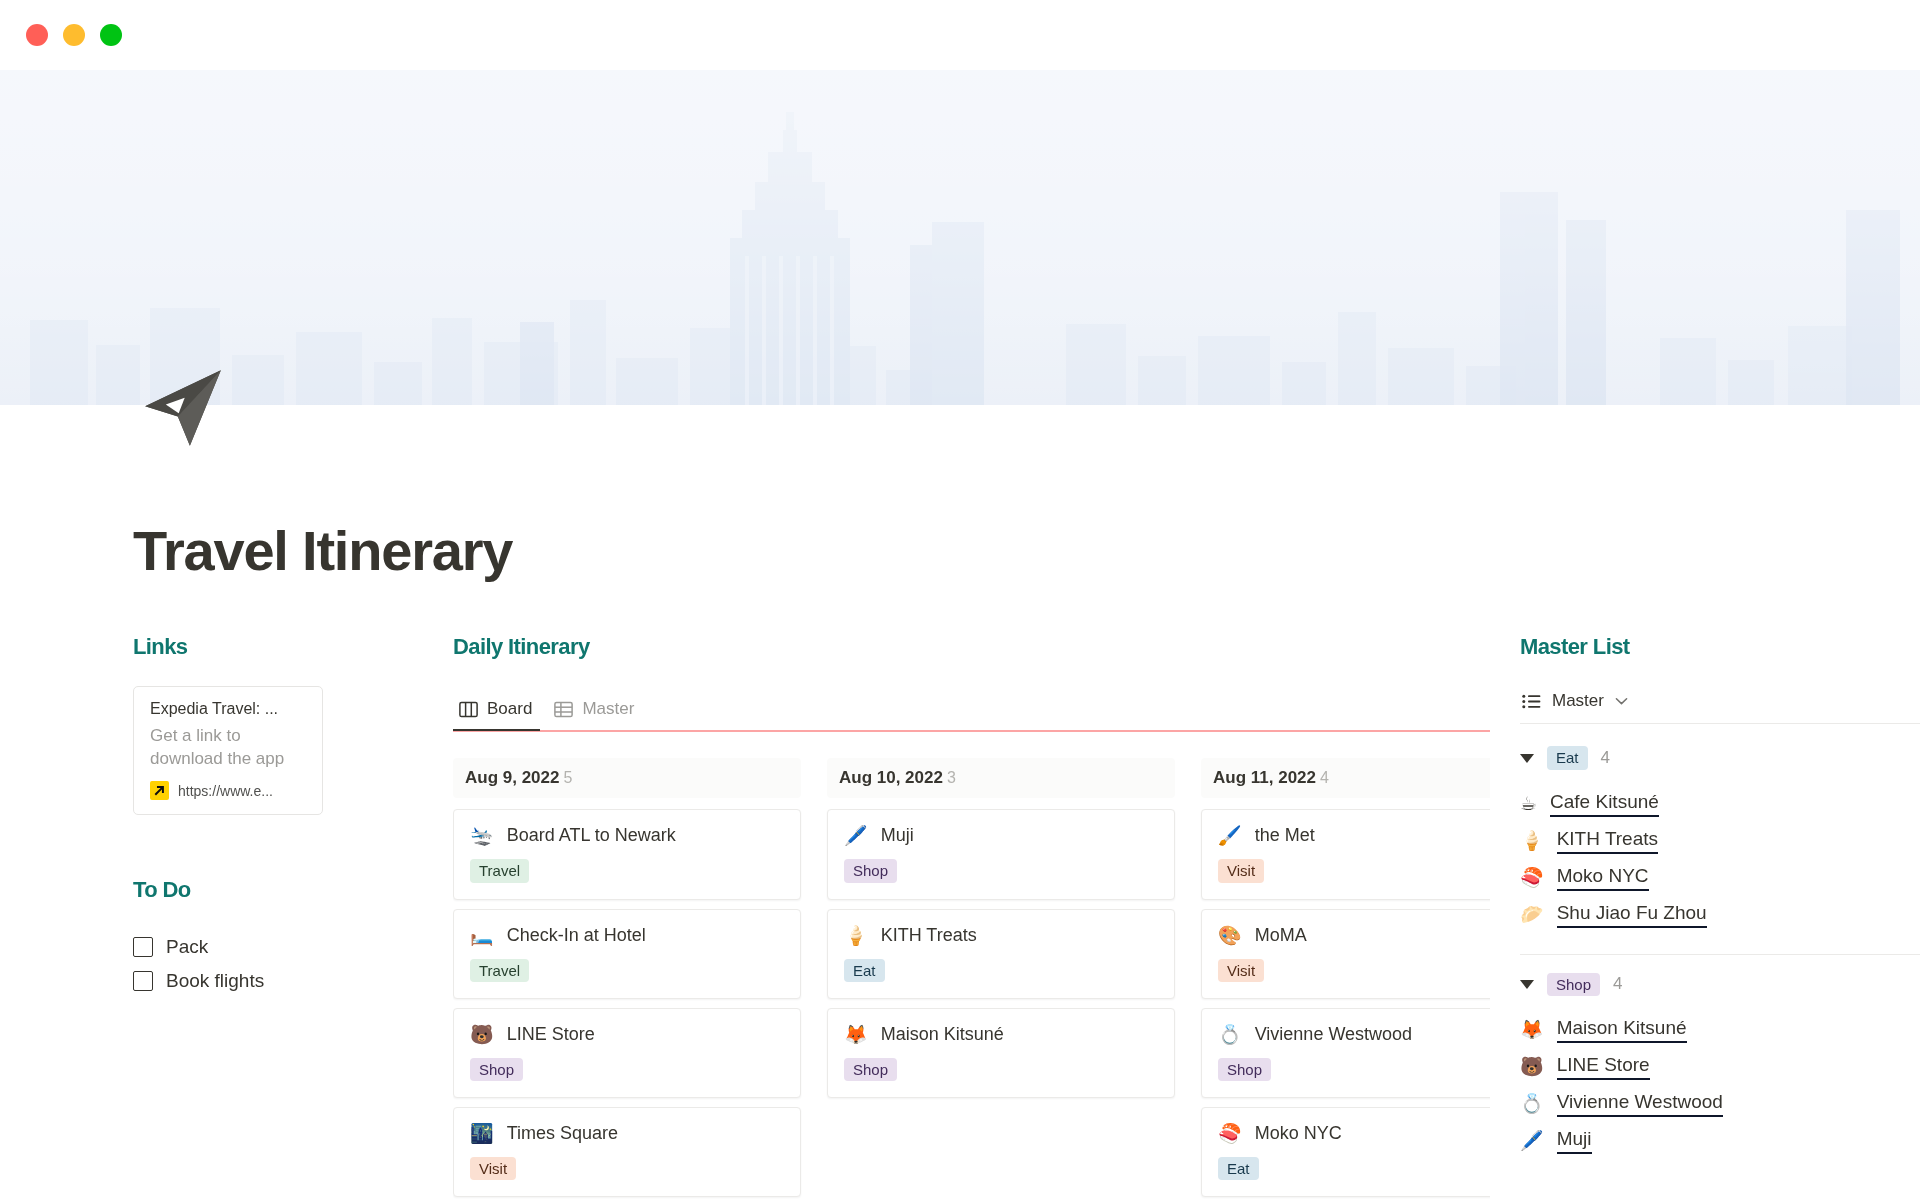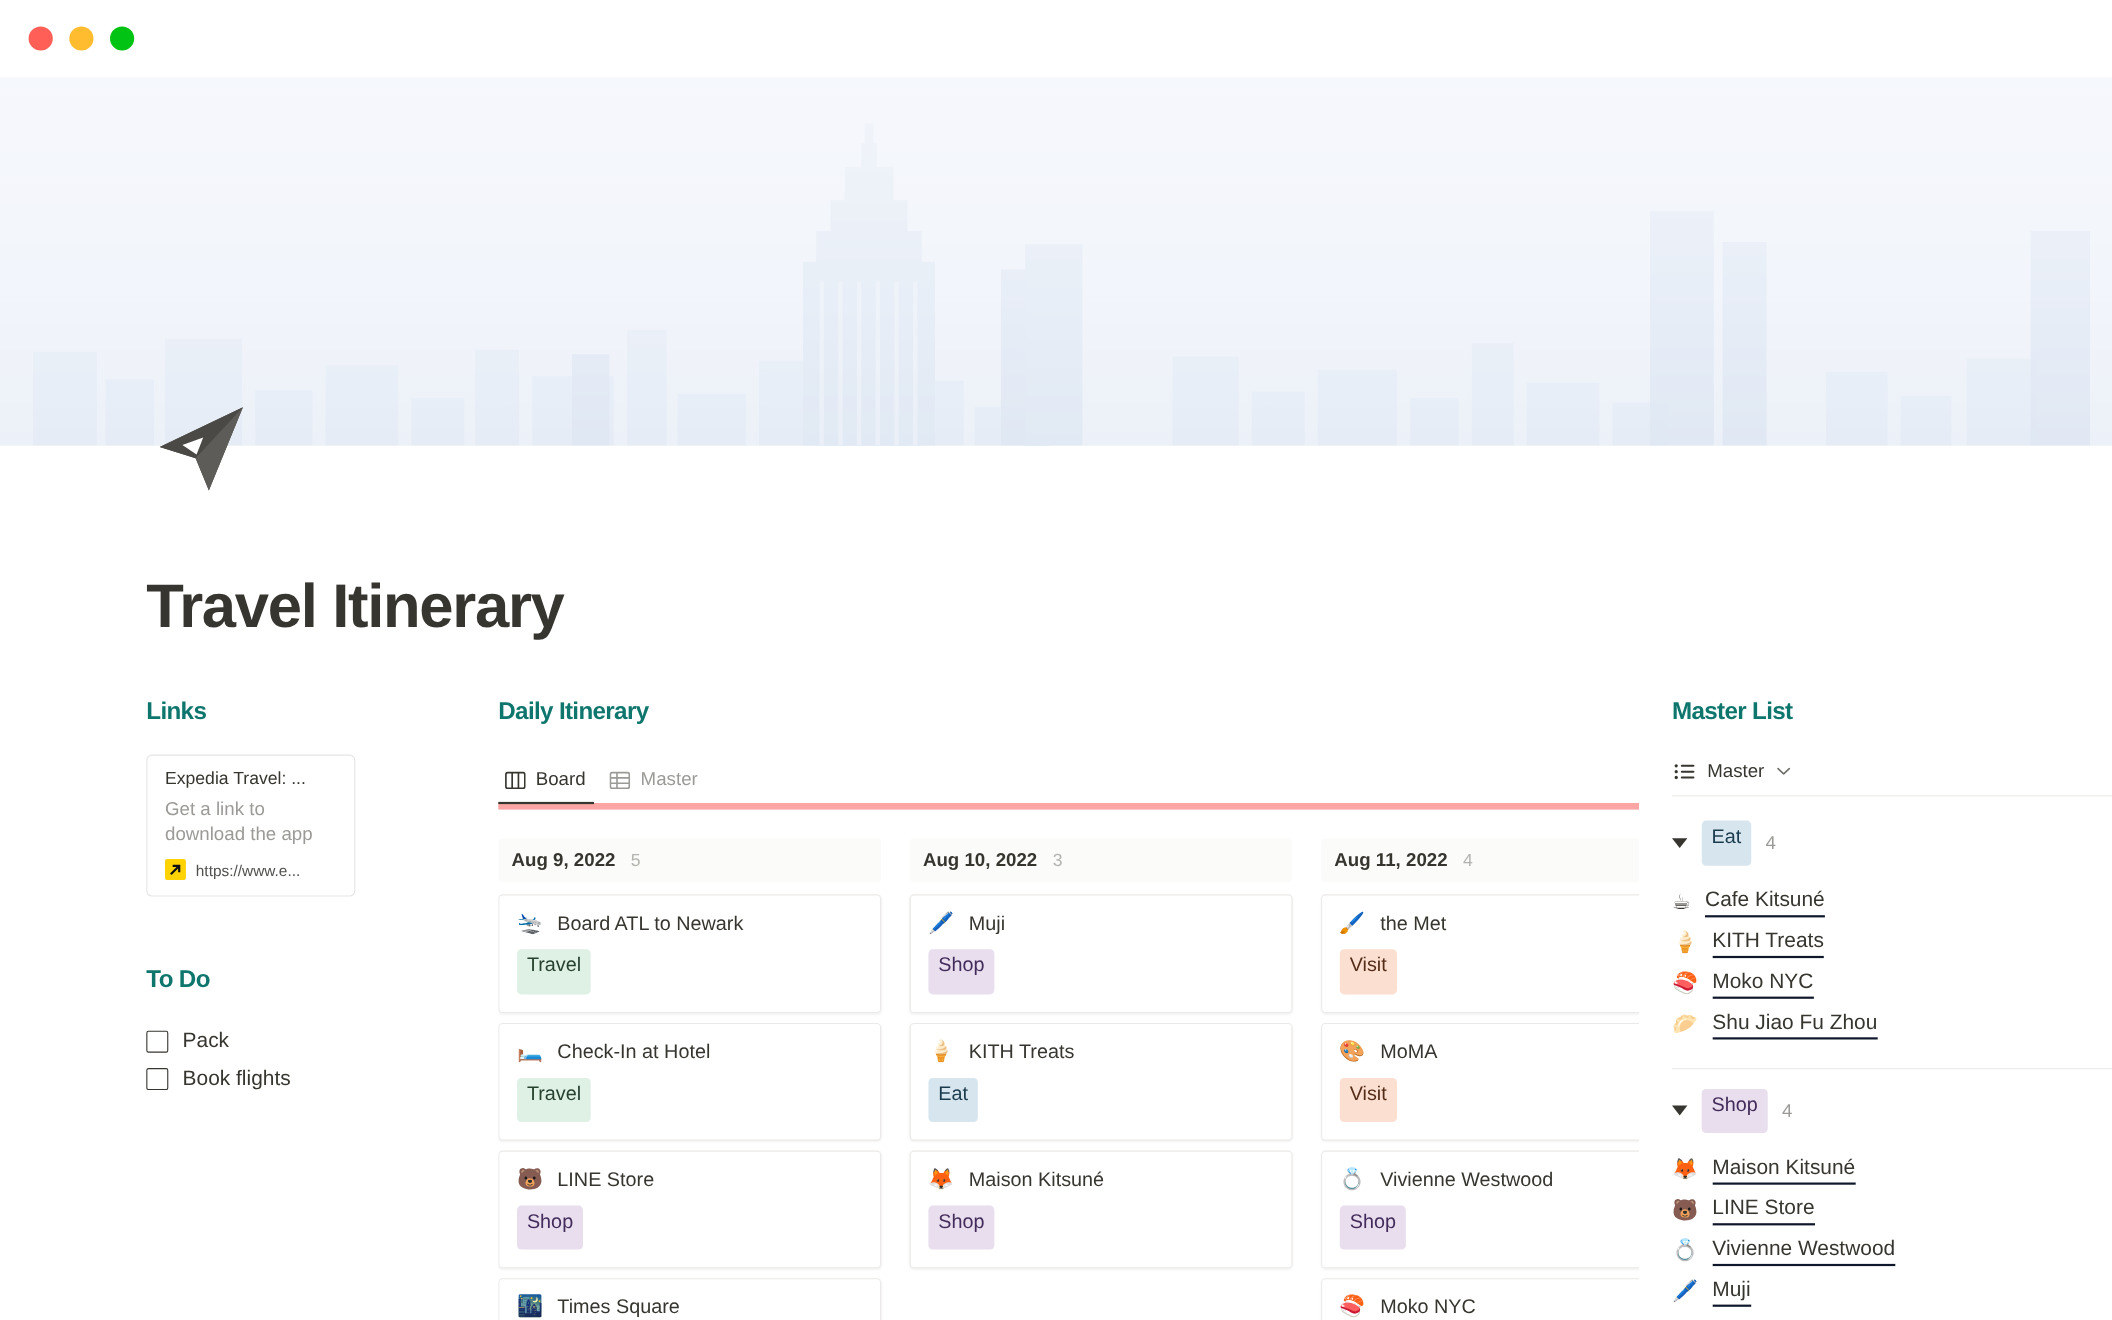--- a/index.html
+++ b/index.html
@@ -77,58 +77,58 @@
     display:flex; align-items:center; gap:13px; padding:6px 0; font-size:19px;
     color:#37352f;
   }
   .cbox {
     width:20px; height:20px; border:1.8px solid #37352f; border-radius:2px;
     flex:0 0 20px; background:#fff;
   }
 
   
   .view-tabs {
-    display:flex; align-items:flex-end; gap:8px; border-bottom:6px solid #fca5a5;
+    display:flex; align-items:flex-end; gap:8px; border-bottom:2px solid #fca5a5;
     margin-bottom:26px; padding-top:9px;
   }
   .vtab {
     display:flex; align-items:center; gap:9px; padding:4px 8px 11px 6px;
     font-size:17px; color:#9b9a97; cursor:pointer; position:relative;
   }
   .vtab.active { color:#37352f; font-weight:500; }
   .vtab.active::after {
     content:""; position:absolute; left:0; right:0; bottom:-1px; height:2.5px;
     background:#37352f;
   }
   .vtab svg { display:block; }
 
   .board {
     display:flex; gap:26px; align-items:flex-start; overflow:hidden;
   }
   .bcol { width:348px; flex:0 0 348px; }
   .bcol-head {
-    display:flex; align-items:flex-end; gap:14px;
+    display:flex; align-items:center; gap:4px;
     background:#fbfbfa; padding:10px 12px; border-radius:4px; margin-bottom:11px;
   }
   .bcol-date { font-size:17px; font-weight:600; color:#37352f; }
   .bcol-count { font-size:16px; color:#b4b3af; }
 
   .card {
     background:#fff; border:1px solid #ebeae8; border-radius:4px;
     padding:15px 16px 16px 16px; margin-bottom:9px;
     box-shadow:0 1px 2px rgba(15,15,15,0.05);
   }
   .card-title {
     display:flex; align-items:center; gap:13px; font-size:18px; color:#37352f;
     margin-bottom:13px;
   }
   .card-emoji { font-size:19px; line-height:1; flex:0 0 auto;
     font-family:"DejaVu Sans","Liberation Sans",sans-serif; }
   .tag {
-    display:inline-block; font-size:18px; padding:2px 9px 14px 9px; border-radius:4px;
+    display:inline-block; font-size:15px; padding:2px 9px 1px 9px; border-radius:4px;
     line-height:1.35;
   }
   .tag.travel { background:#dff0e4; color:#27412f; }
   .tag.shop   { background:#e8deee; color:#432c5b; }
   .tag.eat    { background:#d7e6ee; color:#193a4d; }
   .tag.visit  { background:#fbe0d2; color:#542c18; }
 
   
   .ml-view {
     display:flex; align-items:center; gap:11px; padding:5px 2px 12px 2px;

